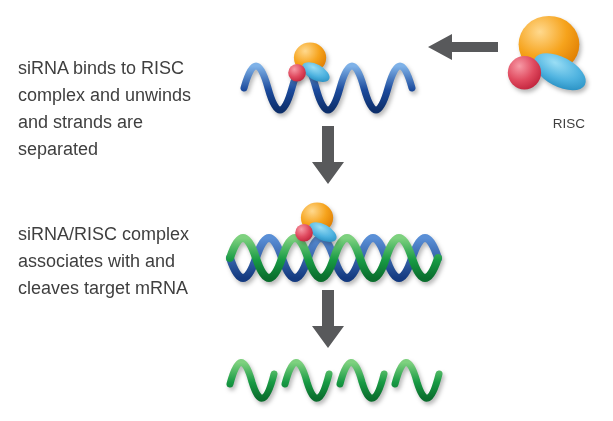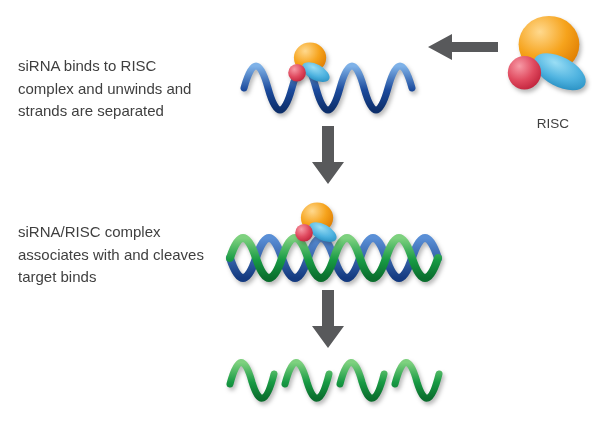--- a/index.html
+++ b/index.html
@@ -1,21 +1,21 @@
 <!DOCTYPE html>
 <html><head>
 <meta charset="utf-8">
 <style>
   html,body { margin:0; padding:0; background:#ffffff; }
   .canvas {
     position:relative; width:613px; height:421px; background:#ffffff;
     font-family:"Liberation Sans", sans-serif; overflow:hidden;
   }
   .step-label {
-    position:absolute; font-size:15px; color:#3f3f3f; line-height:1.5;
+    position:absolute; font-size:18px; color:#3f3f3f; line-height:1.5;
   }
   .risc-label {
     position:absolute; font-size:13.5px; color:#3f3f3f; text-align:center; width:90px;
   }
   .abs { position:absolute; }
   .shadowed { filter: drop-shadow(2px 3px 2px rgba(0,0,0,0.28)); }
   svg { display:block; overflow:visible; }
 </style>
 </head>
 <body>
@@ -56,27 +56,27 @@
       <g id="cpx">
         <ellipse cx="52" cy="34" rx="31" ry="29" fill="url(#gradOrange)"></ellipse>
         <ellipse cx="63" cy="62" rx="29" ry="15" fill="url(#gradBlue)" transform="rotate(28 63 62)"></ellipse>
         <circle cx="27" cy="63" r="17" fill="url(#gradRed)"></circle>
       </g>
     </defs>
   </svg>
 
   <div class="step-label" style="left:18px; top:55px; width:195px;">siRNA binds to RISC complex and unwinds and strands are separated</div>
 
-  <div class="step-label" style="left:18px; top:221px; width:205px;">siRNA/RISC complex associates with and cleaves target binds</div>
+  <div class="step-label" style="left:18px; top:221px; width:205px;">siRNA/RISC complex associates with and cleaves target mRNA</div>
 
 
   <svg class="abs shadowed" style="left:498px; top:10px;" width="98" height="100" viewBox="0 0 100 100">
     <use href="#cpx"></use>
   </svg>
-  <div class="risc-label" style="left:508px; top:116px;">RISC</div>
+  <div class="risc-label" style="left:524px; top:116px;">RISC</div>
 
   <svg class="abs" style="left:428px; top:34px;" width="70" height="26" viewBox="0 0 70 26">
     <polygon points="0,13 24,0 24,8 70,8 70,18 24,18 24,26" fill="#58595b"></polygon>
   </svg>
 
   <svg class="abs shadowed" style="left:238px; top:50px;" width="195" height="60" viewBox="0 0 195 60">
     <path d="M6,38 q12,-44 24,0 q12,44 24,0 q12,-44 24,0 q12,44 24,0 q12,-44 24,0 q12,44 24,0 q12,-44 24,0" fill="none" stroke="url(#gradStrandBlue)" stroke-width="7" stroke-linecap="round"></path>
   </svg>
 
   <svg class="abs shadowed" style="left:283px; top:40px;" width="52" height="52" viewBox="0 0 100 100">

